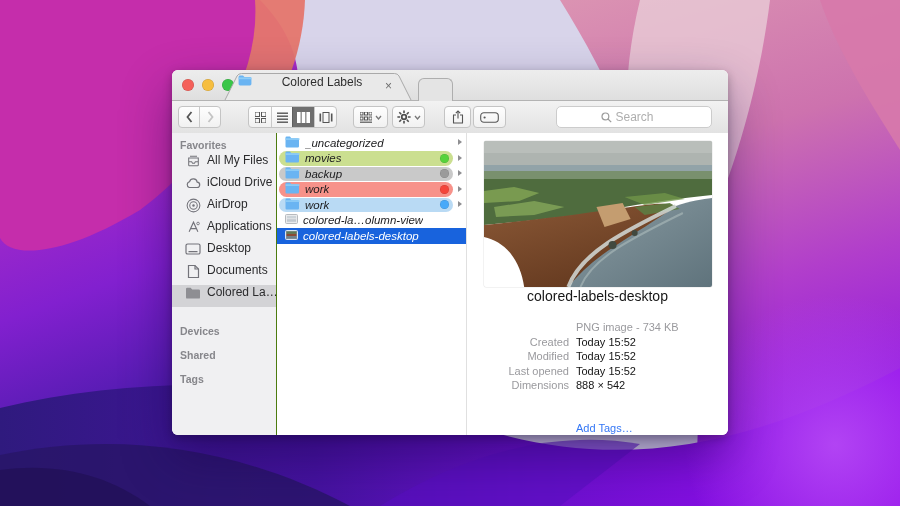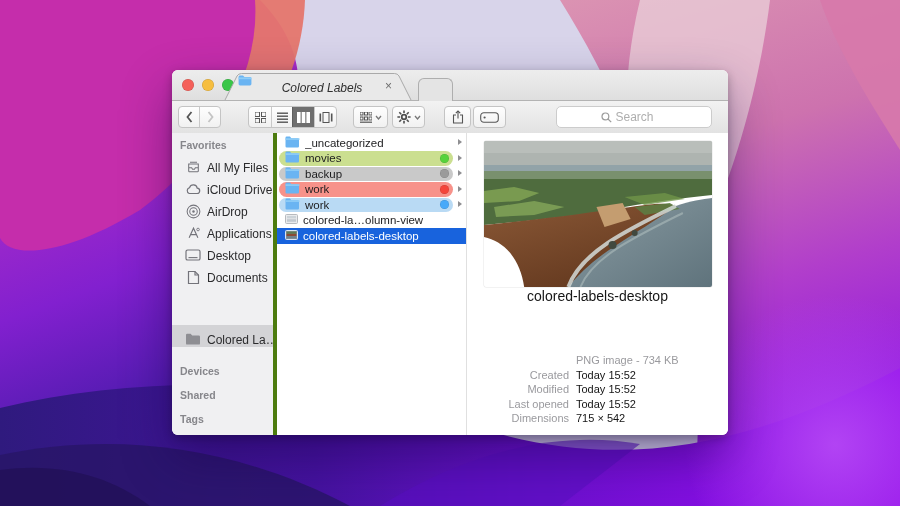--- a/index.html
+++ b/index.html
@@ -13,21 +13,21 @@
     box-shadow:0 22px 50px rgba(25,0,70,.45),0 3px 10px rgba(0,0,0,.28);}
 
   
   .tabbar{position:relative;height:30px;background:linear-gradient(#ededed,#dfdfdf);
     border-bottom:1px solid #b3b3b3;}
   .tl{position:absolute;top:9px;width:12px;height:12px;border-radius:50%;
     box-shadow:inset 0 0 0 .5px rgba(0,0,0,.18);}
   .tl.c{left:10px}.tl.m{left:30px}.tl.z{left:50px}
   .tab{position:absolute;left:52px;top:2px;width:188px;height:28px;}
   .tab svg{position:absolute;left:0;top:0;}
-  .tab-inner{position:absolute;inset:3px 12px 0 14px;display:flex;align-items:center;justify-content:center;gap:6px;font-style:italic;}
+  .tab-inner{position:absolute;inset:3px 12px 0 14px;display:flex;justify-content:center;gap:6px;}
   .tab-title{font-size:12px;color:#2f2f2f;}
   .tab-close{position:absolute;right:20px;top:8px;font-size:12px;line-height:12px;color:#6e6e6e;cursor:default;}
   .tab-stub{position:absolute;left:246px;top:8px;width:33px;height:22px;background:#e4e4e4;
     border:1px solid #aeaeae;border-bottom:none;border-radius:6px 6px 0 0;}
 
   
   .toolbar{position:relative;height:32px;background:linear-gradient(#f2f2f2,#e2e2e2);
     border-bottom:1px solid #b0b0b0;}
   .tbtn,.tseg{position:absolute;top:5px;height:22px;box-sizing:border-box;border:1px solid #c4c4c4;
     border-radius:4px;background:linear-gradient(#fefefe,#f1f1f1);display:flex;align-items:center;justify-content:center;}
@@ -40,53 +40,53 @@
   .search{position:absolute;left:384px;top:5px;width:156px;height:22px;box-sizing:border-box;
     border:1px solid #cccccc;border-radius:5px;background:#fff;display:flex;align-items:center;justify-content:center;gap:4px;}
   .search input{border:none;outline:none;width:52px;font-size:12px;color:#444;background:transparent;
     font-family:inherit;padding:0;}
   .search input::placeholder{color:#aeaeae;}
 
   
   .content{position:absolute;top:63px;left:0;right:0;bottom:0;display:flex;}
 
   
-  .sidebar{width:105px;min-width:105px;background:#f0f0f2;border-right:4px solid #4d7c0f;box-sizing:border-box;}
+  .sidebar{width:105px;min-width:105px;background:#f0f0f2;border-right:1px solid #4d7c0f;box-sizing:border-box;}
   .sb-header{margin:6px 0 0 8px;height:14px;font-size:10.5px;font-weight:bold;color:#86868b;}
-  .sb-row{height:22px;display:flex;align-items:flex-end;padding-left:13px;gap:6px;font-size:12px;color:#2b2b2d;}
+  .sb-row{height:22px;display:flex;align-items:flex-start;padding-left:13px;gap:6px;font-size:12px;color:#2b2b2d;}
   .sb-row .ic{width:16px;height:16px;display:flex;align-items:center;justify-content:center;flex:none;}
-  .sb-row.selected{padding-left:13px;margin-top:40px;}
+  .sb-row.selected{padding-left:13px;}
   .sb-label{white-space:nowrap;overflow:hidden;}
   .sb-gap{height:12px;}
   .sb-header.mt{margin-top:10px;}
 
   
   .column{width:189px;min-width:189px;background:#fff;padding-top:2px;box-sizing:border-box;}
   .col-row{position:relative;height:15.5px;display:flex;align-items:center;padding-left:8px;gap:5px;
     font-size:11.5px;color:#1d1d1f;}
   .col-row .pill{position:absolute;left:2px;right:13px;top:.5px;bottom:.5px;border-radius:8px;z-index:0;}
   .col-row .ic,.col-row .nm{position:relative;z-index:1;}
-  .col-row .nm{white-space:nowrap;overflow:hidden;max-width:128px;}
+  .col-row .nm{white-space:nowrap;overflow:hidden;max-width:128px;font-style:italic;}
   .col-row .dot{position:absolute;right:17px;top:50%;margin-top:-4.5px;width:9px;height:9px;border-radius:50%;
     box-shadow:inset 0 0 0 .5px rgba(0,0,0,.15);z-index:1;}
   .col-row .tri{position:absolute;right:4px;top:50%;margin-top:-3.5px;width:0;height:0;
     border-left:4.5px solid #8f8f92;border-top:3.5px solid transparent;border-bottom:3.5px solid transparent;z-index:1;}
   .col-row.selected{color:#fff;}
   .col-row.selected .nm{max-width:160px;}
 
   
   .preview{flex:1;background:#fff;border-left:1px solid #e0e0e0;position:relative;}
   .pimg{position:absolute;left:17px;top:8px;width:228px;height:146px;border-radius:2px;overflow:hidden;
     box-shadow:0 0 0 .5px rgba(0,0,0,.1);}
   .ptitle{position:absolute;top:155px;left:0;right:0;text-align:center;font-size:14px;color:#161616;}
   .pmeta{position:absolute;top:189px;left:2px;right:8px;display:grid;grid-template-columns:100px 1fr;
     column-gap:7px;row-gap:3px;font-size:11px;line-height:11.5px;}
   .pm-label{color:#9a9a9e;text-align:right;}
   .pm-value{color:#141414;font-weight:normal;}
-  .pm-kind{color:#9a9a9e;margin-top:33px;}
+  .pm-kind{color:#9a9a9e;}
   .pm-link{color:#3577f5;cursor:default;margin-top:28px;}
 </style>
 </head>
 <body>
 
 <div class="desktop">
 
   <svg class="wallpaper" width="900" height="506" viewBox="0 0 900 506" preserveAspectRatio="none" aria-hidden="true">
     <defs>
       <linearGradient id="leftg" x1="0" y1="0" x2="0.25" y2="1">
@@ -474,21 +474,21 @@
           <span class="pm-label">Created</span>
           <span class="pm-value">Today 15:52</span>
 
           <span class="pm-label">Modified</span>
           <span class="pm-value">Today 15:52</span>
 
           <span class="pm-label">Last opened</span>
           <span class="pm-value">Today 15:52</span>
 
           <span class="pm-label">Dimensions</span>
-          <span class="pm-value">715 × 542</span>
+          <span class="pm-value">888 × 542</span>
 
           <span class="pm-label"></span>
           <span class="pm-link">Add Tags…</span>
         </div>
       </div>
 
     </div>
   </div>
 </div>
 

